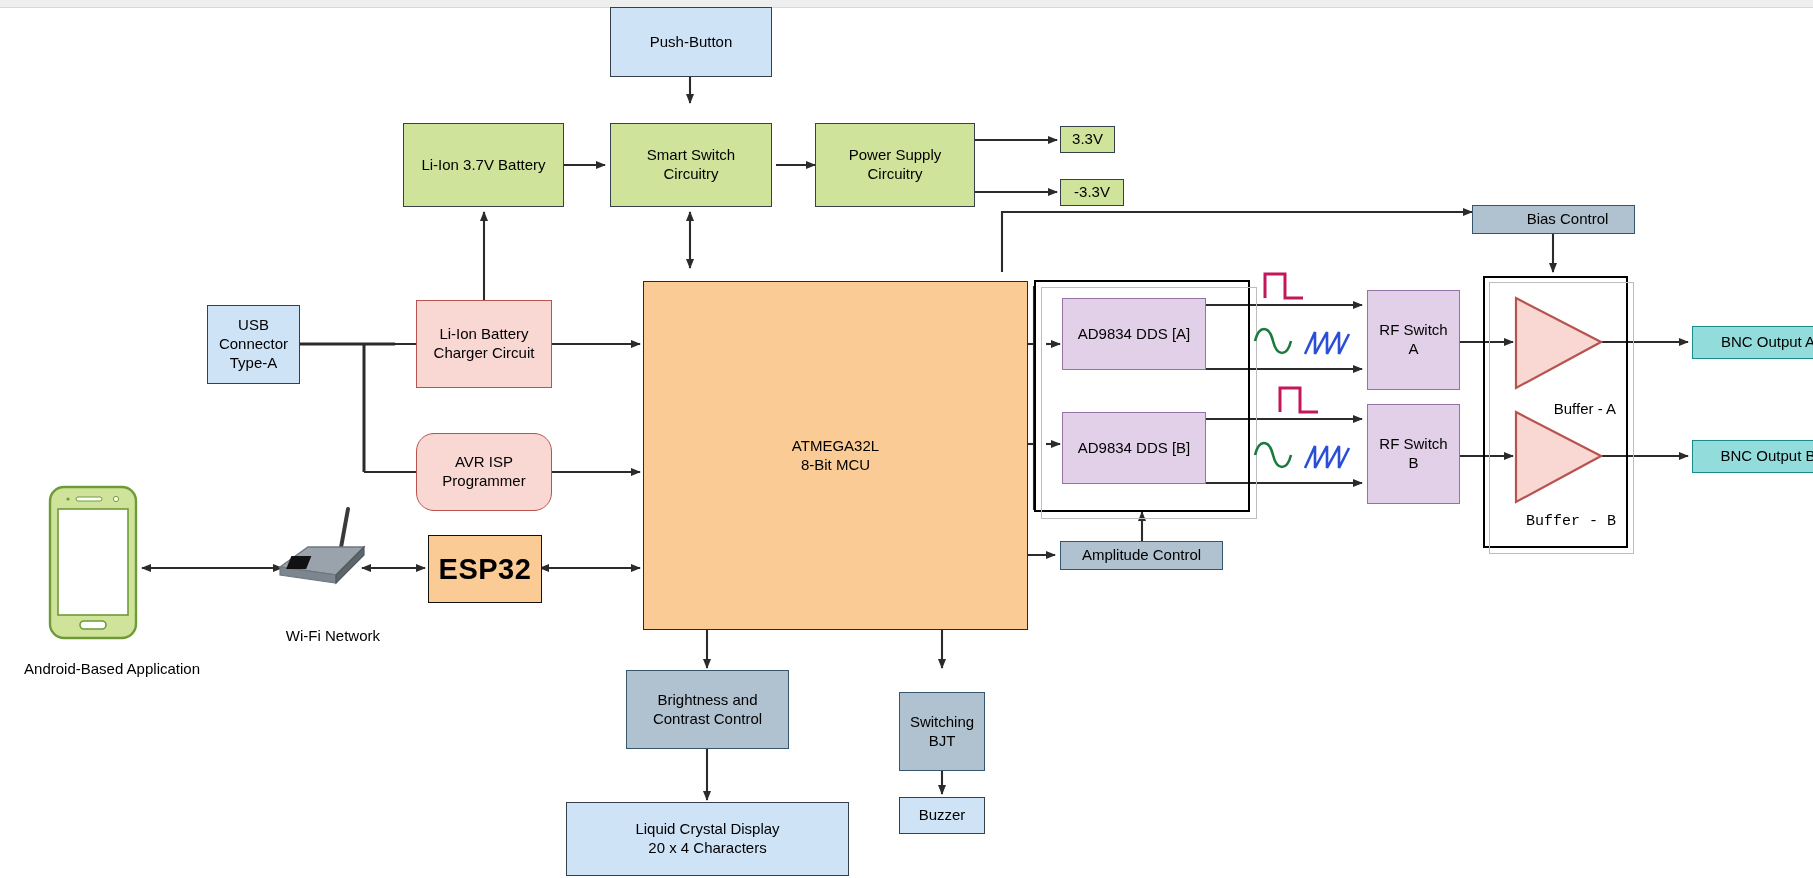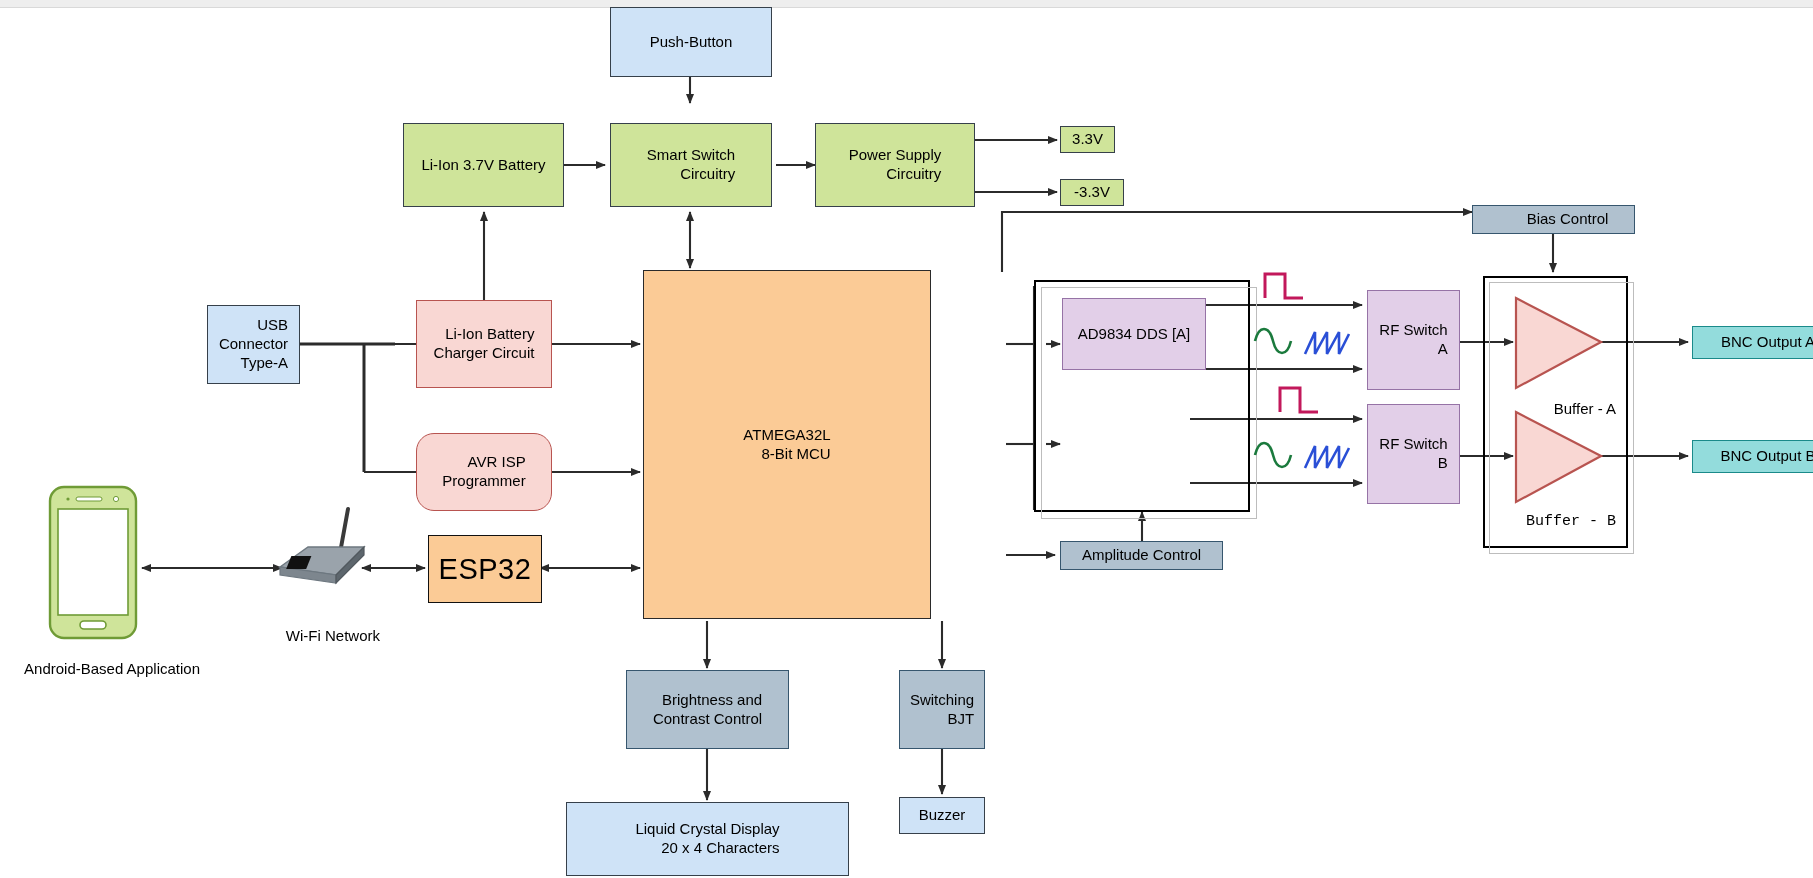--- a/index.html
+++ b/index.html
@@ -2,34 +2,34 @@
 <html><head>
 <meta charset="utf-8">
 <style>
   html,body{margin:0;padding:0;background:#ffffff;}
   body{font-family:"Liberation Sans",sans-serif;color:#000;}
   #canvas{position:relative;width:1813px;height:878px;background:#ffffff;overflow:hidden;}
 
   .topbar{position:absolute;left:0;top:0;width:1813px;height:7px;background:#eeeeee;border-bottom:1px solid #d9d9d9;}
 
   .node{position:absolute;box-sizing:border-box;display:flex;align-items:center;justify-content:center;
-        text-align:right;line-height:1.25;font-size:15px;white-space:pre-line;}
+        text-align:center;line-height:1.25;font-size:15px;white-space:pre-line;}
   .blue{background:#cfe3f7;border:1.6px solid #36404a;}
   .green{background:#cfe49a;border:1.6px solid #36404a;}
   .pink{background:#f9d7d3;border:1.6px solid #b85450;}
   .orange{background:#fbcb96;border:1.6px solid #2a2a2a;}
   .purple{background:#e2cfe8;border:1.6px solid #9673a6;}
   .slate{background:#b0c1cf;border:1.6px solid #36566e;}
   .teal{background:#93dcdc;border:1.6px solid #1a8a8a;}
   .volt{font-size:15px;padding:0 6px;}
 
   .plain{position:absolute;font-size:15px;text-align:right;}
 
   .esp{position:absolute;background:#fbcb96;border:1.8px solid #111;display:flex;align-items:center;
-       justify-content:center;font-size:29px;font-weight:normal;letter-spacing:.5px;}
+       justify-content:center;font-size:29px;font-weight:bold;letter-spacing:.5px;}
 
   .grp{position:absolute;border:2.4px solid #000;background:transparent;box-sizing:border-box;}
   .grp-in{position:absolute;border:1.4px solid #bdbdbd;box-sizing:border-box;}
 
   svg.wires{position:absolute;left:0;top:0;width:1813px;height:878px;pointer-events:none;}
   .ln{stroke:#2b2b2b;stroke-width:2.1;fill:none;}
   .ln-thick{stroke:#2b2b2b;stroke-width:3;fill:none;}
 
   .tri{position:absolute;}
   .wave{position:absolute;}
@@ -168,28 +168,29 @@
       <path d="M8,62 L8,70 L64,78 L64,70 Z" fill="#7d868e" stroke="#6e7880" stroke-width="1.2"></path>
       <path d="M64,70 L92,42 L92,50 L64,78 Z" fill="#5d666d" stroke="#51585e" stroke-width="1.2"></path>
       <rect x="40" y="51" width="20" height="13" fill="#111" transform="skewX(-22)"></rect>
     </svg>
   </div>
 
   <div class="plain" style="left:0px;top:660px;width:200px;">Android-Based Application</div>
 
   <div class="plain" style="left:260px;top:627px;width:120px;">Wi-Fi Network</div>
 
-  <div class="node orange" style="left:643px;top:270px;width:288px;height:349px;">ATMEGA32L
+  <div class="node orange" style="left:643px;top:281px;width:385px;height:349px;">ATMEGA32L
 8-Bit MCU</div>
 
   <div class="grp" style="left:1034px;top:280px;width:216px;height:232px;"></div>
   <div class="grp-in" style="left:1041px;top:287px;width:216px;height:232px;"></div>
 
   <div class="node purple" style="left:1062px;top:298px;width:144px;height:72px;">AD9834 DDS [A]</div>
 
+  <div class="node purple" style="left:1062px;top:412px;width:144px;height:72px;">AD9834 DDS [B]</div>
 
   <div class="wave" style="left:1263px;top:268px;">
     <svg width="44" height="36" viewBox="0 0 44 36">
       <polyline points="2,30 2,6 22,6 22,30 40,30" fill="none" stroke="#c2185b" stroke-width="3"></polyline>
     </svg>
   </div>
   <div class="wave" style="left:1252px;top:327px;">
     <svg width="42" height="34" viewBox="0 0 42 34">
       <path d="M3,14 C7,-2 17,-2 21,14 C25,30 35,30 39,14" fill="none" stroke="#1b7a3d" stroke-width="2.6"></path>
     </svg>
@@ -241,21 +242,21 @@
 
   <div class="node teal" style="left:1692px;top:326px;width:152px;height:33px;">BNC Output A</div>
 
   <div class="node teal" style="left:1692px;top:440px;width:152px;height:33px;">BNC Output B</div>
 
   <div class="node slate" style="left:1060px;top:541px;width:163px;height:29px;">Amplitude Control</div>
 
   <div class="node slate" style="left:626px;top:670px;width:163px;height:79px;">Brightness and
 Contrast Control</div>
 
-  <div class="node slate" style="left:899px;top:670px;width:86px;height:79px;">Switching
+  <div class="node slate" style="left:899px;top:692px;width:86px;height:79px;">Switching
 BJT</div>
 
   <div class="node blue" style="left:566px;top:802px;width:283px;height:74px;">Liquid Crystal Display
 20 x 4 Characters</div>
 
   <div class="node blue" style="left:899px;top:797px;width:86px;height:37px;">Buzzer</div>
 
 </div>
 
 </body></html>

